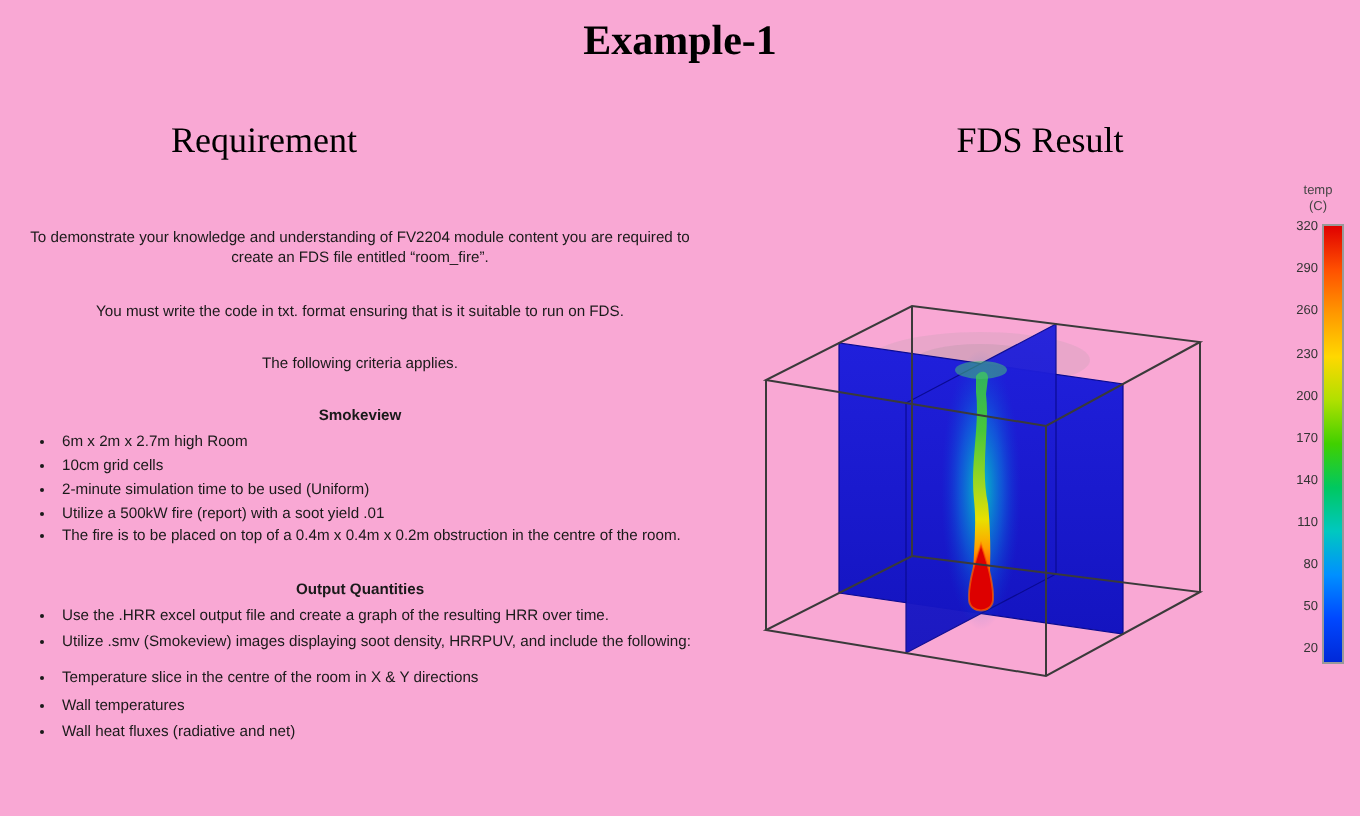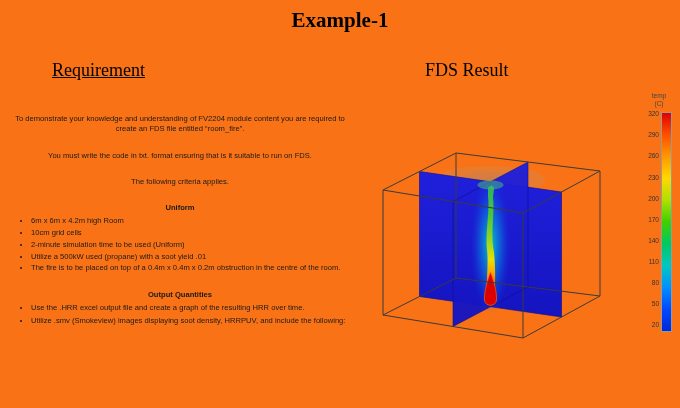--- a/index.html
+++ b/index.html
@@ -1,25 +1,25 @@
 <!DOCTYPE html>
 <html><head>
 <meta charset="utf-8">
 <style>
   html,body{margin:0;padding:0;background:#ffffff;}
-  .page{position:relative;width:680px;height:408px;background:#f97316;overflow:hidden;
+  .page{position:relative;width:680px;height:408px;background:#f9a8d4;overflow:hidden;
         font-family:"Liberation Sans",sans-serif;color:#1a1a1a;}
 
   .page-title{position:absolute;top:8px;left:0;width:100%;text-align:center;
         font-family:"Liberation Serif",serif;font-weight:bold;font-size:21px;color:#000;}
 
   .col-heading{position:absolute;top:60px;font-family:"Liberation Serif",serif;
         font-size:18px;font-weight:400;color:#000;}
-  .req-heading{left:52px;width:180px;text-decoration:underline;}
-  .fds-heading{left:425px;width:190px;text-align:left;}
+  .req-heading{left:42px;width:180px;text-align:center;}
+  .fds-heading{left:425px;width:190px;text-align:center;}
 
   .req-body{position:absolute;top:98px;left:7px;width:346px;font-size:7.6px;line-height:1.35;}
   .req-body p{margin:16px 0 8px 0;text-align:center;}
   .req-body p.bold{font-weight:bold;margin-bottom:3px;}
   .req-body ul{margin:0 0 8px 0;padding-left:24px;}
   .req-body li{margin:0 0 1.5px 0;}
   .req-body ul.gap li{margin-bottom:3px;}
 
   .figure{position:absolute;left:338px;top:100px;width:302px;height:272px;}
   .figure svg{display:block;width:100%;height:100%;}
@@ -47,33 +47,38 @@
   <div class="page-title">Example-1</div>
 
   <div class="col-heading req-heading">Requirement</div>
   <div class="col-heading fds-heading">FDS Result</div>
 
   <div class="req-body">
     <p>To demonstrate your knowledge and understanding of FV2204 module content you are required to create an FDS file entitled “room_fire”.</p>
     <p>You must write the code in txt. format ensuring that is it suitable to run on FDS.</p>
     <p>The following criteria applies.</p>
 
-    <p class="bold">Uniform</p>
+    <p class="bold">Smokeview</p>
     <ul>
-      <li>6m x 6m x 4.2m high Room</li>
+      <li>6m x 2m x 2.7m high Room</li>
       <li>10cm grid cells</li>
       <li>2-minute simulation time to be used (Uniform)</li>
-      <li>Utilize a 500kW used (propane) with a soot yield .01</li>
+      <li>Utilize a 500kW fire (report) with a soot yield .01</li>
       <li>The fire is to be placed on top of a 0.4m x 0.4m x 0.2m obstruction in the centre of the room.</li>
     </ul>
 
     <p class="bold">Output Quantities</p>
     <ul class="gap">
       <li>Use the .HRR excel output file and create a graph of the resulting HRR over time.</li>
       <li>Utilize .smv (Smokeview) images displaying soot density, HRRPUV, and include the following:</li>
+    </ul>
+    <ul class="gap">
+      <li>Temperature slice in the centre of the room in X &amp; Y directions</li>
+      <li>Wall temperatures</li>
+      <li>Wall heat fluxes (radiative and net)</li>
     </ul>
   </div>
 
   <div class="figure">
     <svg viewBox="0 0 302 272">
       <defs>
         <linearGradient id="planeGrad" x1="0" y1="0" x2="0" y2="1">
           <stop offset="0%" stop-color="#2020dc"></stop>
           <stop offset="100%" stop-color="#1414c0"></stop>
         </linearGradient>

